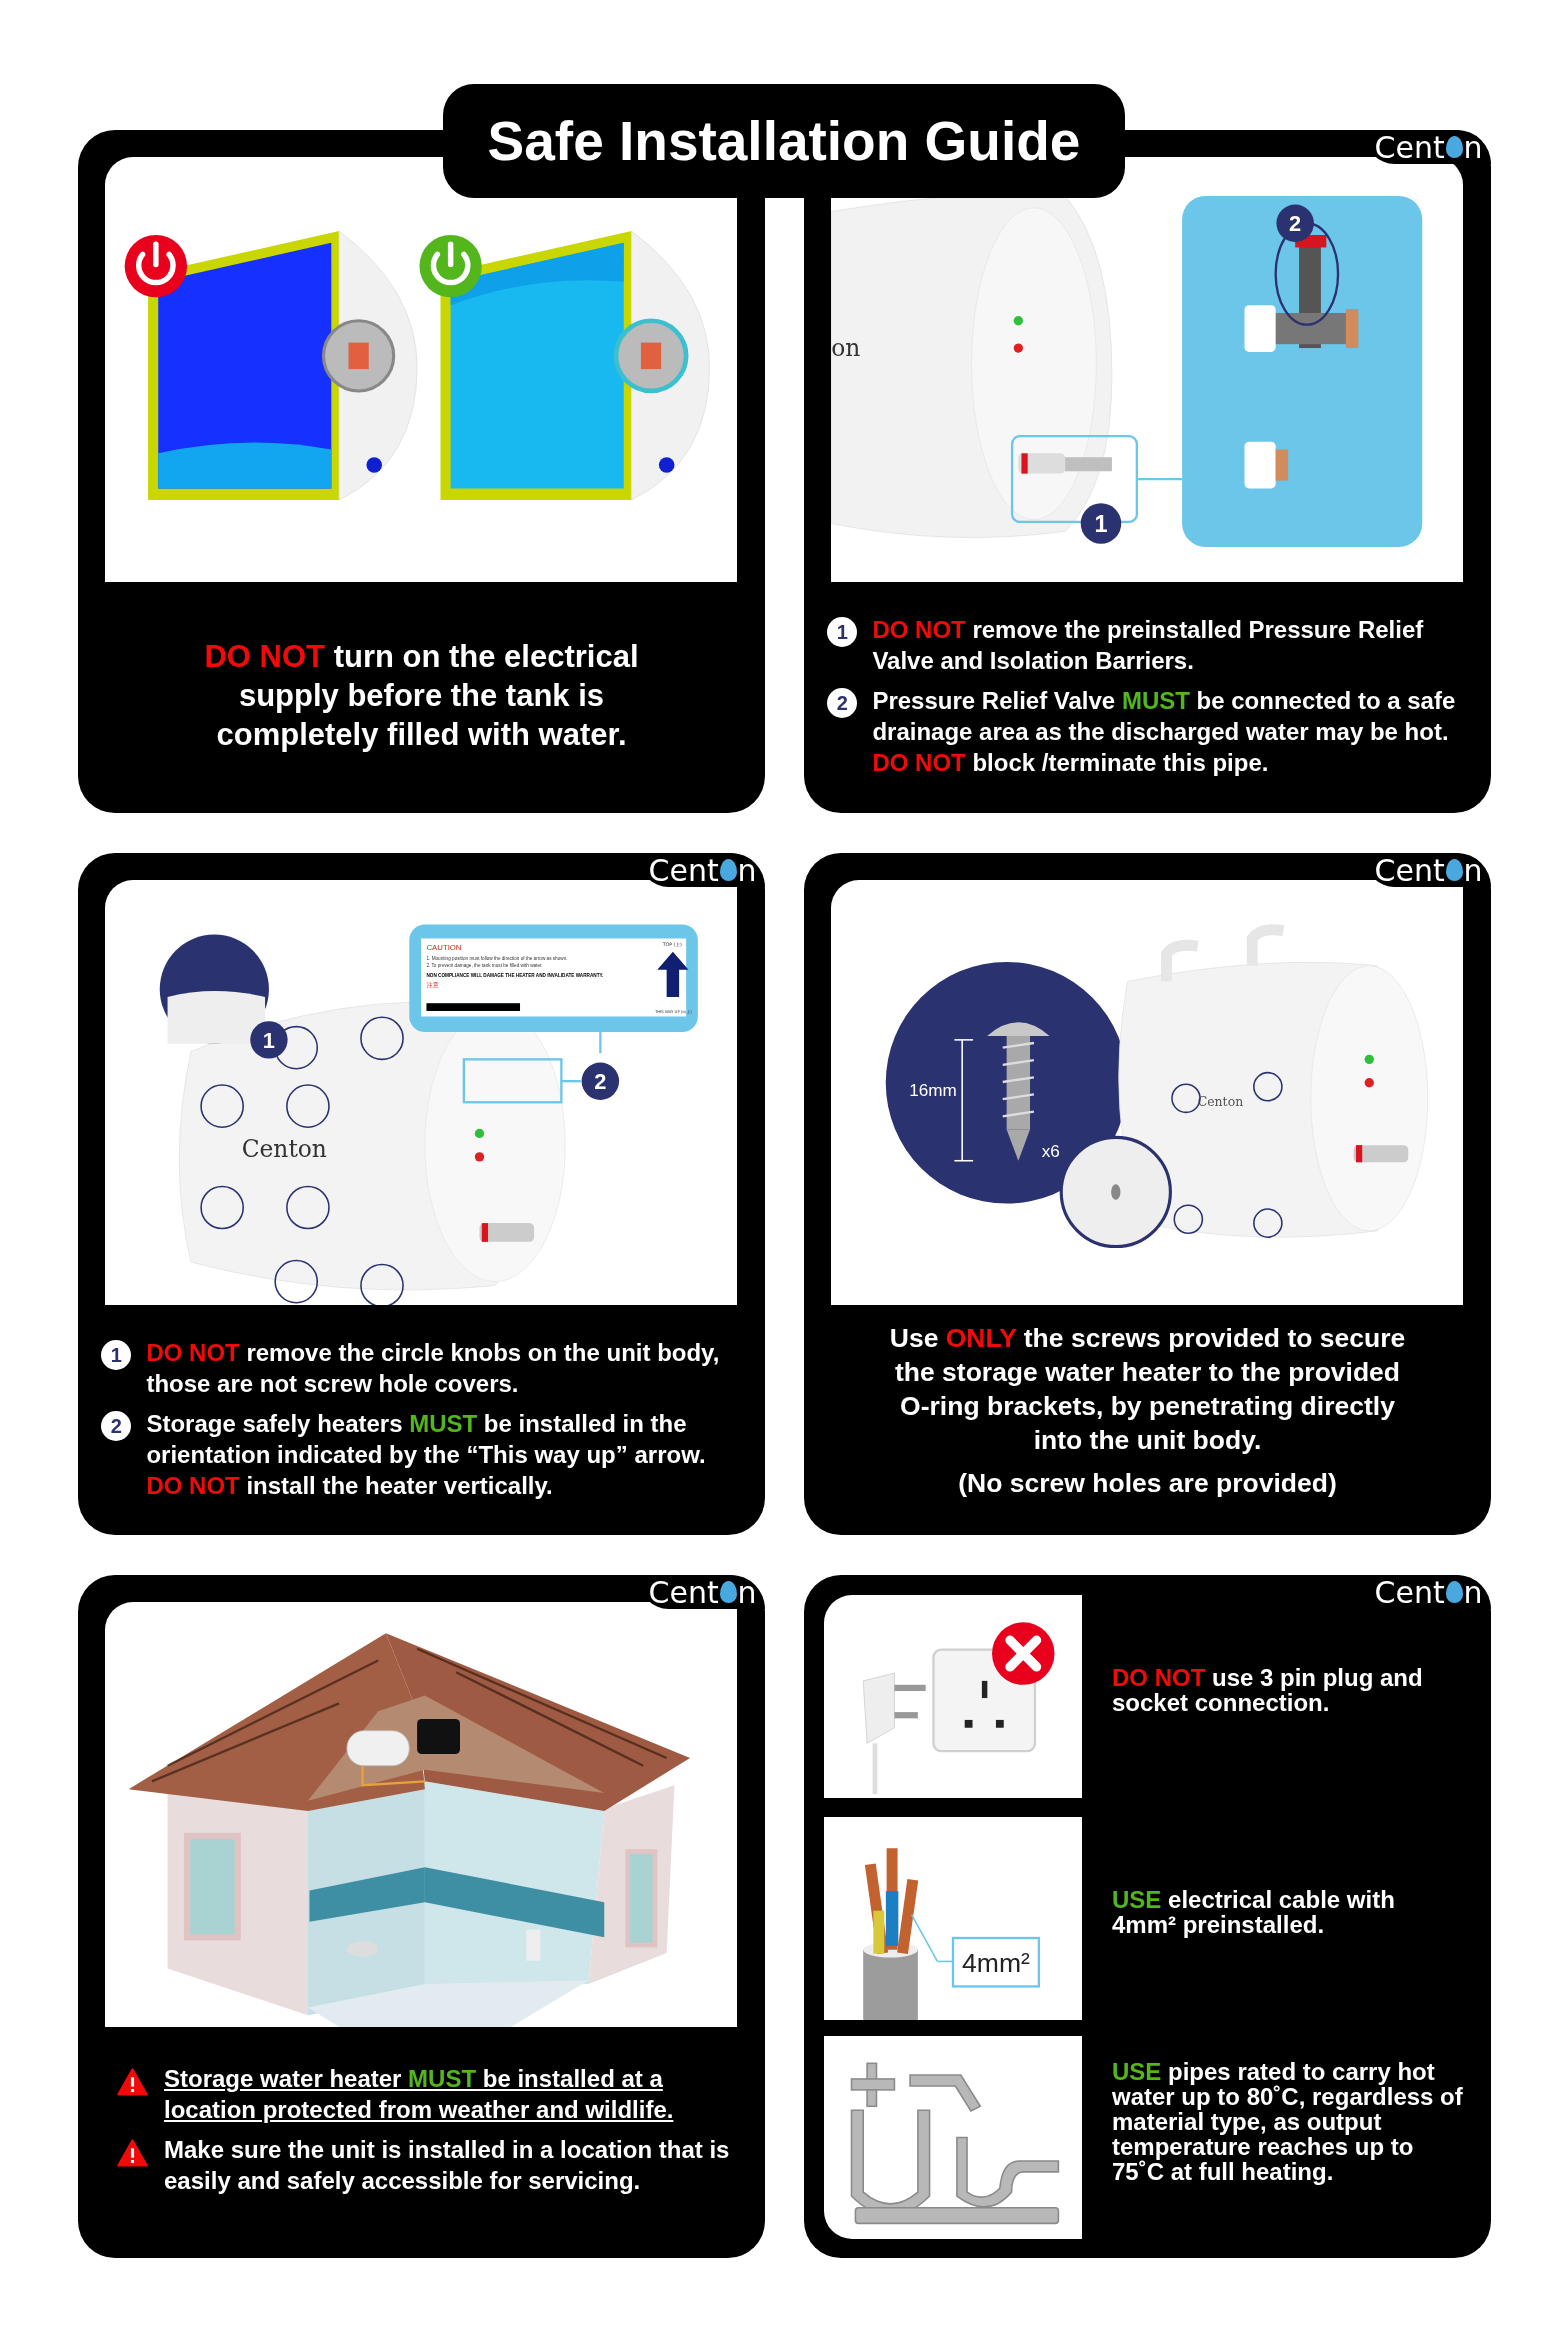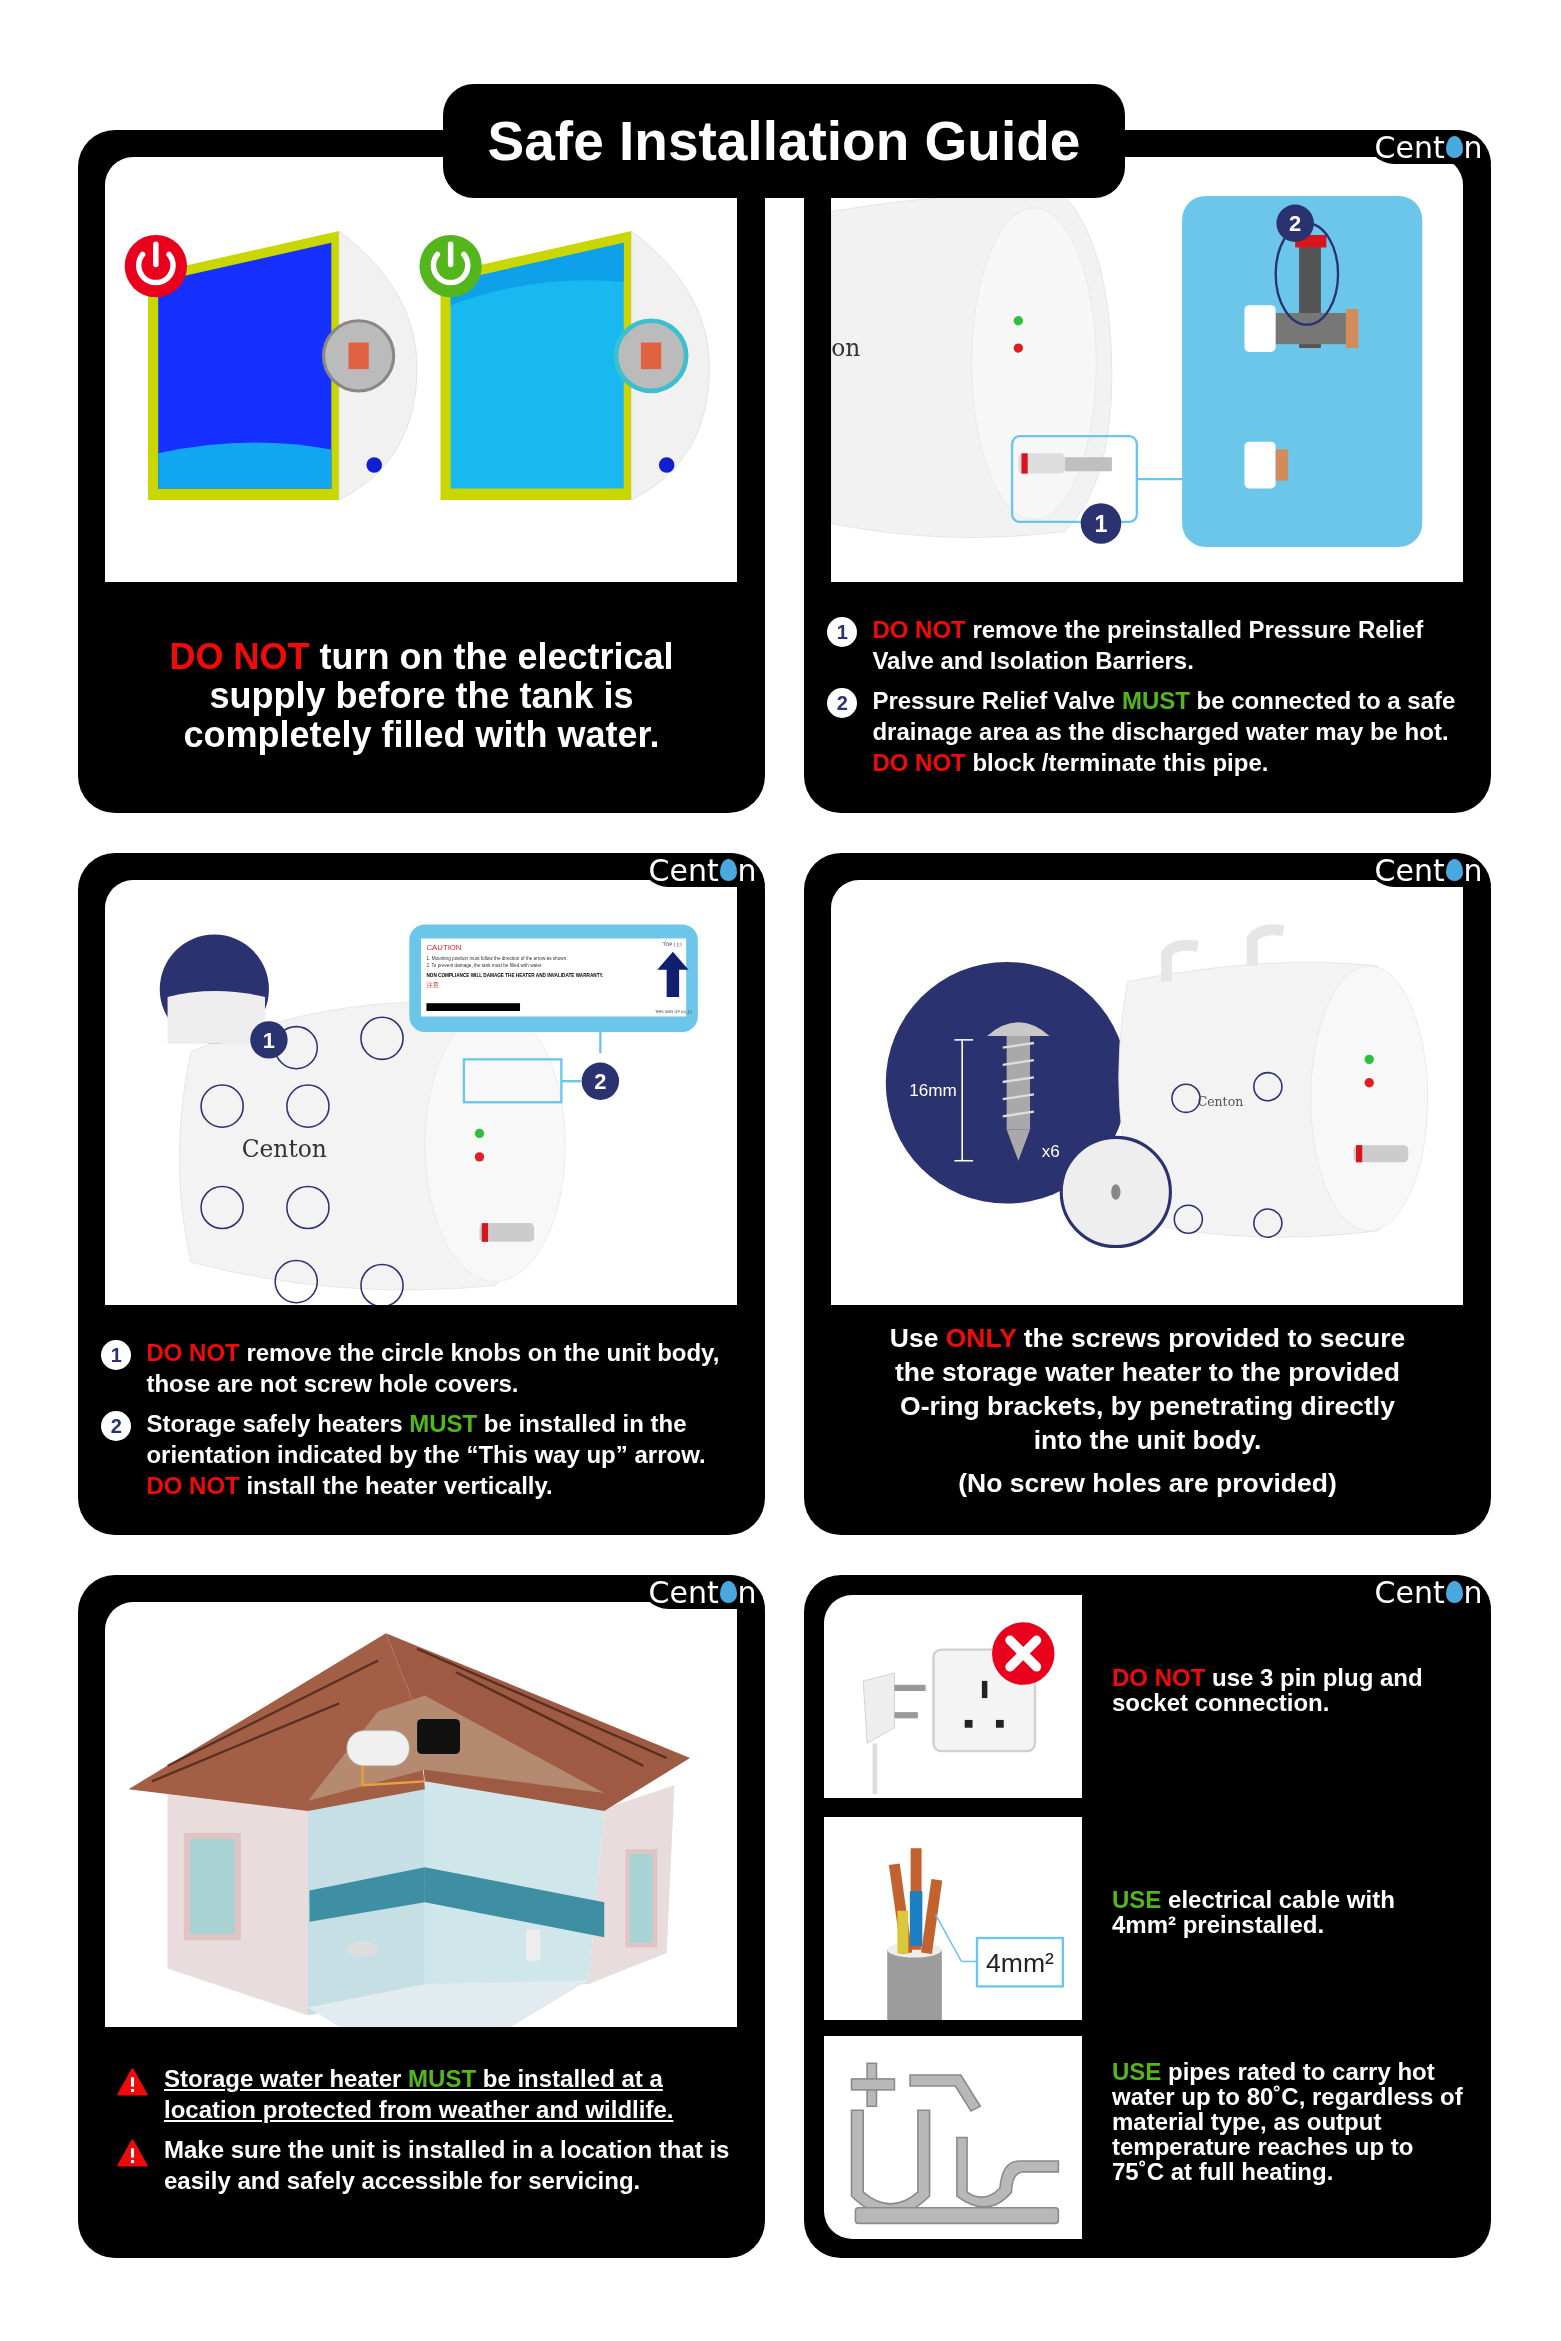--- a/index.html
+++ b/index.html
@@ -27,21 +27,21 @@
   .logo-tab {
     position: absolute; right: 0; top: 0; width: 125px; height: 34px; background: #000;
     border-radius: 0 37px 0 31px; z-index: 3;
     display: flex; align-items: center; justify-content: center;
     color: #fff; font-size: 30px; font-family: "DejaVu Sans", sans-serif;
   }
   .logo-tab .o { display: inline-block; width: 17px; height: 22px; margin: 0 0.8px;
     background: #4aa8e0; border-radius: 50% 50% 50% 50% / 60% 60% 40% 40%; vertical-align: -1.6px; }
 
   .text-area { position: absolute; left: 27px; right: 27px; color: #fff; font-weight: 700; }
-  .center-text { text-align: center; font-size: 36px; line-height: 39px; }
+  .center-text { text-align: center; font-size: 31px; line-height: 39px; }
   .red { color: #f00a0a; }
   .green { color: #52b61c; }
 
   .list { font-size: 24px; line-height: 31px; }
   .list .item { position: relative; padding-left: 45px; margin-bottom: 9.4px; }
   .num-badge {
     position: absolute; left: 0; top: 3.1px; width: 30px; height: 30px; border-radius: 50%;
     background: #fff; color: #2b3270; font-weight: 700; font-size: 20px;
     display: flex; align-items: center; justify-content: center;
   }
@@ -334,21 +334,21 @@
       <rect x="90" y="150" width="30" height="8" fill="#999"></rect>
       <path d="M65 190 L65 255" stroke="#ddd" stroke-width="6"></path>
       <circle cx="255" cy="75" r="40" fill="#e8001c"></circle>
       <path d="M238 58 L272 92 M272 58 L238 92" stroke="#fff" stroke-width="12" stroke-linecap="round"></path>
     </svg>
   </div>
   <div class="tile-text" style="top: 90px;">
     <span class="red">DO NOT</span><span> use 3 pin plug and socket connection.</span>
   </div>
 
-  <div class="tile" style="top: 242px; padding-left: 24px;">
+  <div class="tile" style="top: 242px;">
     <svg width="258" height="203" viewBox="0 0 330 260">
       <rect x="50" y="170" width="70" height="90" fill="#9c9c9c"></rect>
       <ellipse cx="85" cy="170" rx="35" ry="10" fill="#eee"></ellipse>
       <rect x="60" y="60" width="14" height="115" fill="#c2622f" transform="rotate(-8 67 117)"></rect>
       <rect x="80" y="40" width="14" height="130" fill="#c2622f"></rect>
       <rect x="79" y="95" width="16" height="70" fill="#1c7fc4"></rect>
       <rect x="100" y="80" width="14" height="95" fill="#c2622f" transform="rotate(8 107 127)"></rect>
       <rect x="63" y="120" width="14" height="55" fill="#d8c83a"></rect>
       <line x1="112" y1="125" x2="145" y2="185" stroke="#6cc6ea" stroke-width="2"></line>
       <line x1="145" y1="185" x2="165" y2="185" stroke="#6cc6ea" stroke-width="2"></line>

